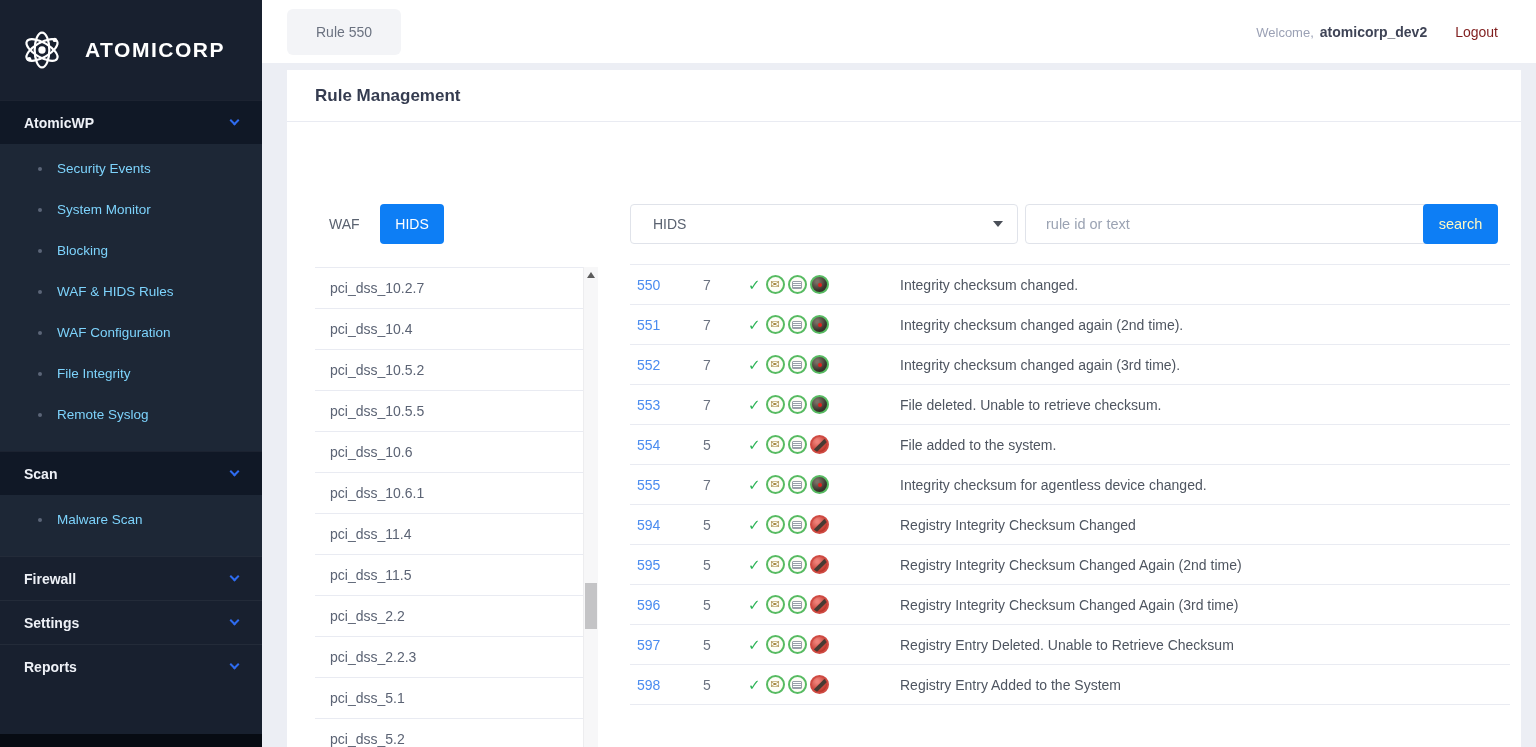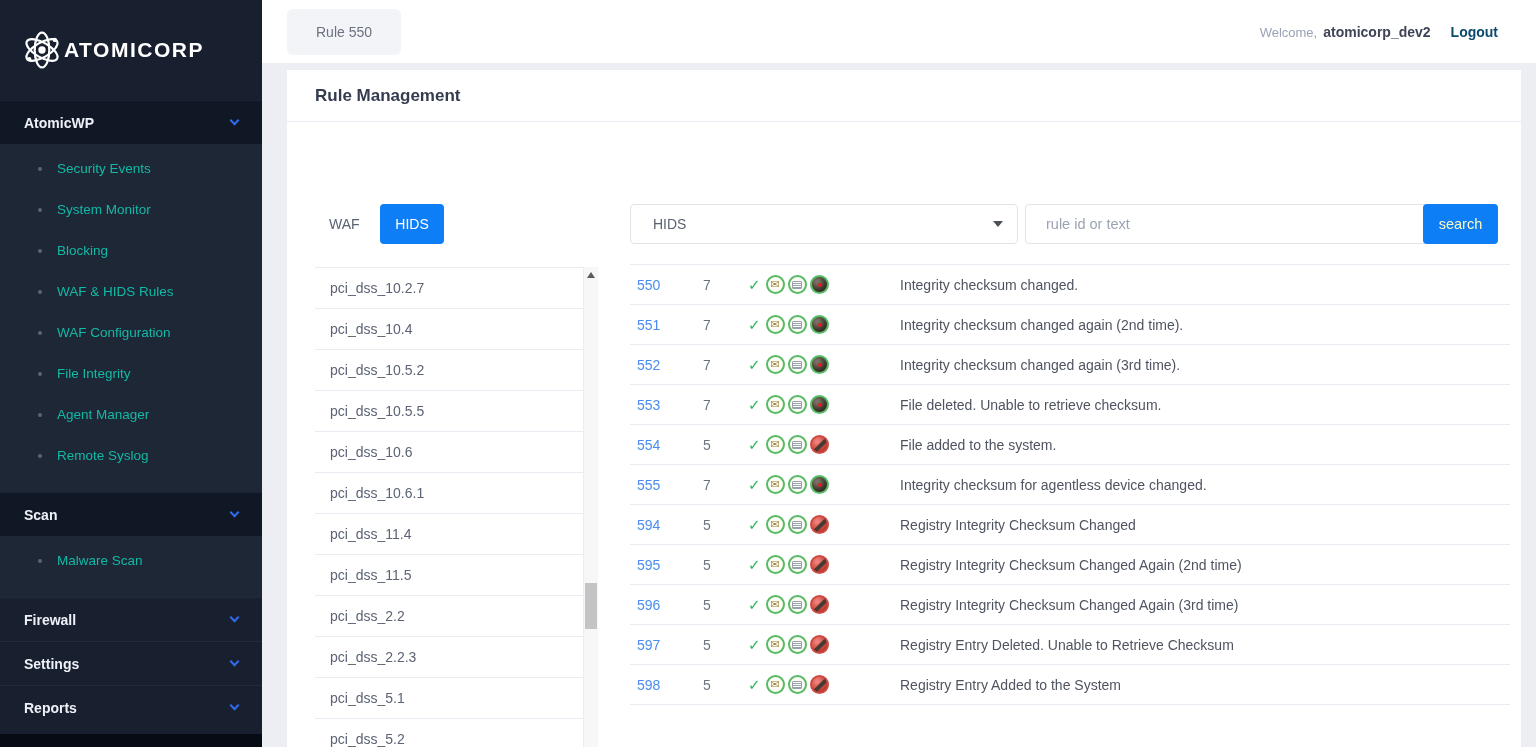--- a/index.html
+++ b/index.html
@@ -3,44 +3,44 @@
 <meta charset="utf-8">
 <style>
   * { box-sizing: border-box; margin: 0; padding: 0; }
   html,body { width:1536px; height:747px; overflow:hidden;
     font-family:"Liberation Sans","DejaVu Sans",sans-serif;
     background:#eceef4; }
 
   
   .sidebar { position:absolute; left:0; top:0; width:262px; height:747px;
     background:#18202f; color:#e8eaf0; }
-  .logo-row { height:100px; display:flex; align-items:center; padding-left:20px; gap:0; }
+  .logo-row { height:100px; display:flex; align-items:center; padding-left:20px; gap:21px; }
   .logo-mark { width:44px; height:44px; flex:0 0 auto; }
   .brand-text { color:#ffffff; font-size:21px; font-weight:bold; letter-spacing:1.5px; }
   .nav-header { height:44px; display:flex; align-items:center; justify-content:space-between;
     padding:0 24px; font-size:14px; font-weight:600; color:#eef1f7; cursor:pointer;
     border-top:1px solid rgba(255,255,255,0.05); }
   .nav-header.expanded { background:#101826; }
   .chevron { width:7px; height:7px; border-right:2px solid #2e6bf0; border-bottom:2px solid #2e6bf0;
     transform:rotate(45deg); margin-top:-4px; }
   .nav-sub { background:#1d2736; padding:4px 0 16px; }
   .nav-item { height:41px; display:flex; align-items:center; padding-left:38px; cursor:pointer; }
   .dot { width:4px; height:4px; border-radius:50%; background:#5b6578; margin-right:15px; flex:0 0 auto; }
-  .nav-item-label { font-size:13.5px; color:#14b8a6; }
+  .nav-item-label { font-size:13.5px; color:#7dd3fc; }
   .sidebar-bottom-strip { position:absolute; bottom:0; left:0; width:100%; height:13px; background:#070b13; }
 
   
   .topbar { position:absolute; left:262px; top:0; right:0; height:63px; background:#ffffff;
     display:flex; align-items:center; justify-content:space-between; padding:0 38px 0 25px;gap:37px; }
   .open-tab { background:#f3f4f7; border-radius:6px; padding:15px 29px; font-size:14px;
     color:#6b7280; cursor:pointer; }
   .topbar-right { display:flex; align-items:flex-end; font-size:14px; }
   .welcome-label { color:#9ba1b5; font-size:13px; margin-right:6px; }
   .username { color:#3f4456; font-weight:bold; }
-  .logout-link { color:#0c4a6e; margin-left:20px; cursor:pointer;font-weight:bold; }
+  .logout-link { color:#7f1d1d; margin-left:28px; cursor:pointer; }
 
   
   .card { position:absolute; left:287px; top:70px; width:1234px; height:677px; background:#ffffff; }
   .card-header { height:52px; display:flex; align-items:center; padding-left:28px;
     border-bottom:1px solid #e9ebf2; }
   .page-title { font-size:17px; font-weight:600; color:#353c50; }
   .card-body { position:relative; height:625px; }
 
   
   .waf-label { position:absolute; left:42px; top:82px; height:40px; line-height:40px;
@@ -137,24 +137,20 @@
         <div class="nav-item">
           <span class="dot"></span>
           <span class="nav-item-label">WAF Configuration</span>
         </div>
         <div class="nav-item">
           <span class="dot"></span>
           <span class="nav-item-label">File Integrity</span>
         </div>
         <div class="nav-item">
           <span class="dot"></span>
-          <span class="nav-item-label">Agent Manager</span>
-        </div>
-        <div class="nav-item">
-          <span class="dot"></span>
           <span class="nav-item-label">Remote Syslog</span>
         </div>
       </div>
       <div class="nav-header expanded">
         <span class="nav-header-label">Scan</span>
         <span class="chevron"></span>
       </div>
       <div class="nav-sub">
         <div class="nav-item">
           <span class="dot"></span>

